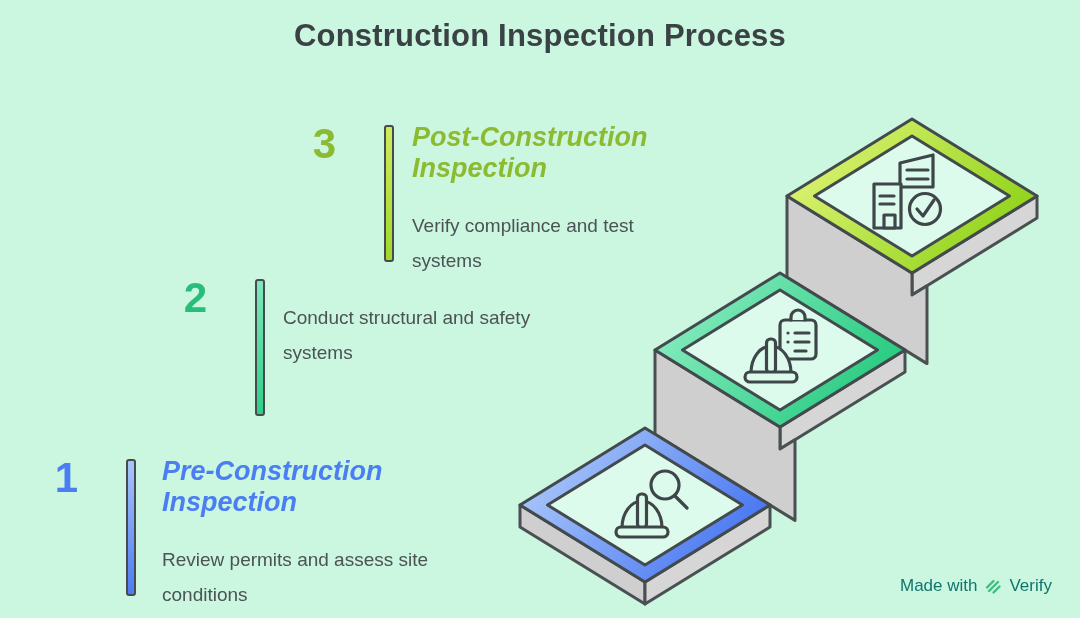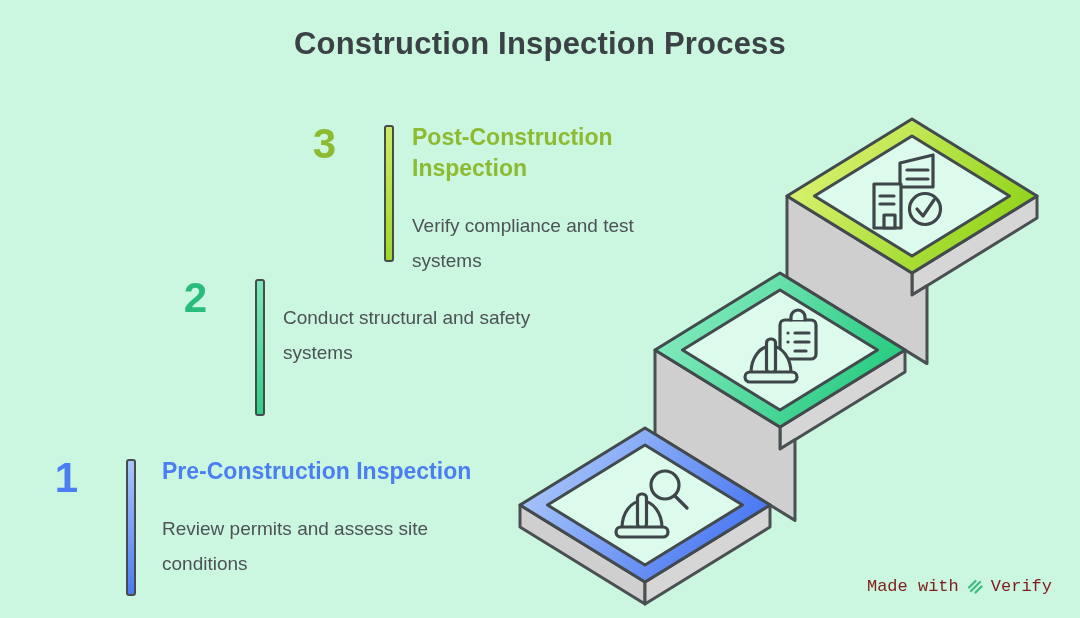--- a/index.html
+++ b/index.html
@@ -5,38 +5,38 @@
   html,body{margin:0;padding:0;}
   .canvas{
     position:relative;
     width:1080px;height:618px;
     background:#cbf6e0;
     overflow:hidden;
     font-family:"Liberation Sans", sans-serif;
   }
   .page-title{
     position:absolute;top:14px;left:0;right:0;
-    margin:12px;text-align:center;
+    margin:4px;text-align:center;
     font-size:31px;font-weight:bold;color:#3b4245;
     letter-spacing:0.2px;
   }
   
   .step{position:absolute;}
   .step .num{
     position:absolute;left:0;top:0;width:40px;
     text-align:right;font-size:42px;line-height:44px;font-weight:bold;
   }
   .step .bar{
     position:absolute;left:88px;top:3px;
     width:6px;height:133px;
     border:2.5px solid #454b4e;border-radius:3px;
   }
   .step .text{position:absolute;left:116px;top:0;}
   .step .stitle{
-    font-size:23px;line-height:31px;font-weight:bold;
+    font-size:27px;line-height:31px;font-weight:bold;font-style:italic;
   }
   .step .sdesc{
     margin-top:24px;
     font-size:19px;line-height:35px;color:#4b5355;
   }
   .step.s1{left:38px;top:456px;}
   .step.s2{left:167px;top:276px;}
   .step.s3{left:296px;top:122px;}
   .s1 .text{width:320px;margin-left:8px;}
   .s2 .text{width:310px;}
@@ -47,23 +47,23 @@
   .s1 .bar{background:linear-gradient(180deg,#a9c5f9,#4c7af3);}
   .s2 .bar{background:linear-gradient(180deg,#7fe8bb,#2fcf86);}
   .s3 .bar{background:linear-gradient(180deg,#cdec5e,#9fd82b);}
   
   .stairs{
     position:absolute;left:480px;top:90px;width:600px;height:528px;
   }
   
   .watermark{
     position:absolute;right:28px;bottom:22px;
-    display:flex;align-items:flex-start;gap:7px;
-    font-size:17px;color:#7f1d1d;
-    text-decoration:none;cursor:pointer;font-family:Liberation Mono, monospace;
+    display:flex;align-items:center;gap:7px;
+    font-size:17px;color:#0f766e;
+    text-decoration:none;cursor:pointer;
   }
   .watermark svg{display:block;}
 </style>
 </head>
 <body>
 
 <div class="canvas">
 
   <h1 class="page-title">Construction Inspection Process</h1>
 

